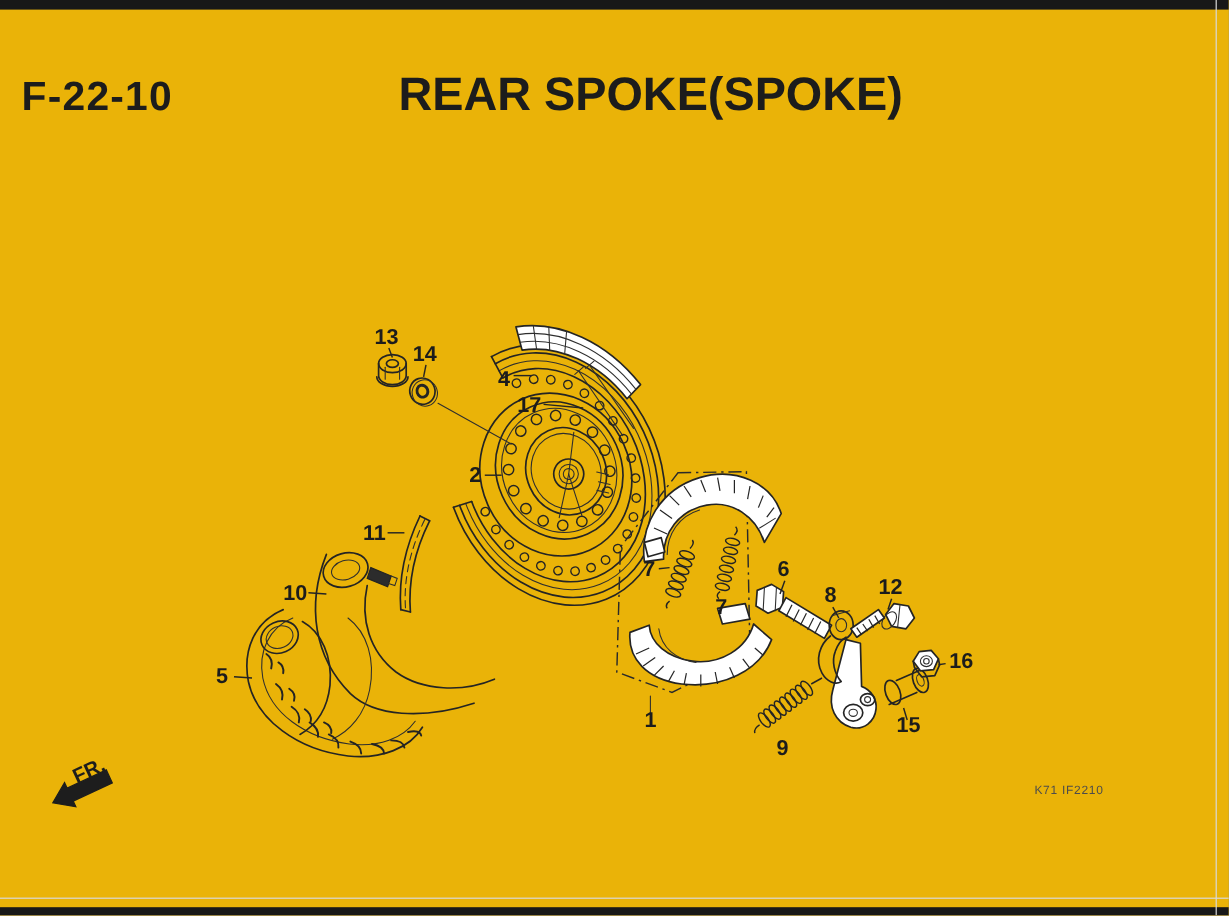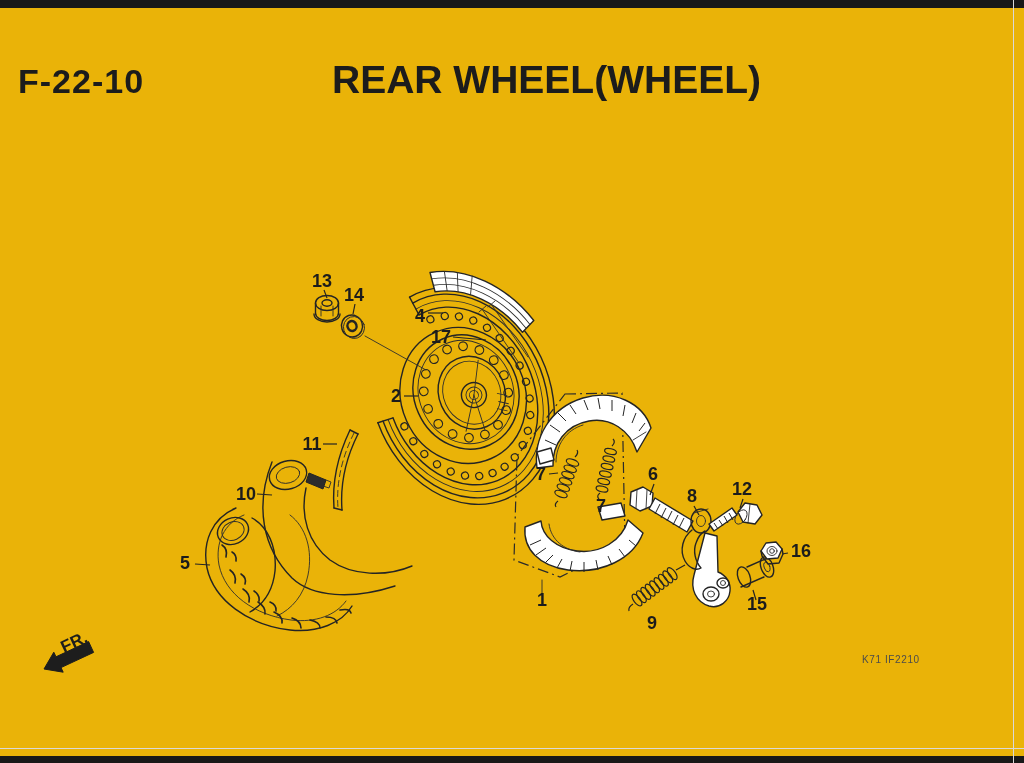--- a/index.html
+++ b/index.html
@@ -27,21 +27,21 @@
 <body>
 
 <div id="page">
   <div id="top-bar" class="bar"></div>
   <div id="right-bar" class="bar"></div>
   <div id="bottom-bar" class="bar"></div>
   <div class="scanline-h"></div>
   <div class="scanline-v"></div>
 
   <div id="page-code">F-22-10</div>
-  <div id="page-title">REAR WHEEL(WHEEL)</div>
+  <div id="page-title">REAR SPOKE(SPOKE)</div>
   <div id="footer-code">K71 IF2210</div>
 
   <svg width="1024" height="763" viewBox="0 0 1024 763">
 
     <g transform="translate(462,396) rotate(-24)">
       <path class="ln" d="M -7.7 -111.6 A 88 112 0 1 1 -87.7 -9.8"></path>
       <path class="ln" d="M -7.2 -104.9 A 82.7 105.3 0 1 1 -82.4 -9.2"></path>
       <path class="thin" d="M -6.8 -98.2 A 77.4 98.6 0 1 1 -77.1 -8.6"></path>
       <path class="ln" d="M -6.3 -91.5 A 72.2 91.8 0 1 1 -71.9 -8.0"></path>
       <path class="ln" d="M -7.7 -111.6 L -6.3 -91.5"></path>

